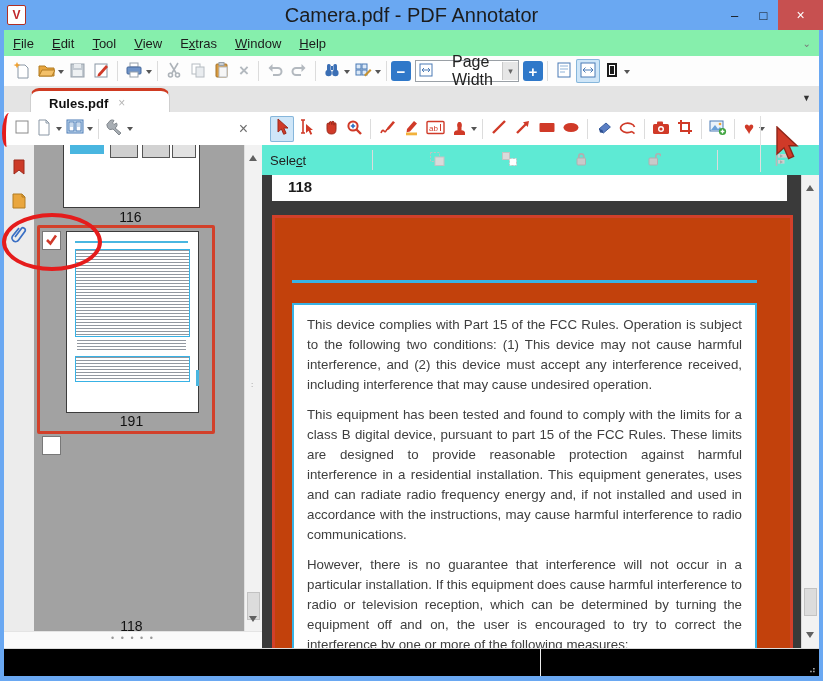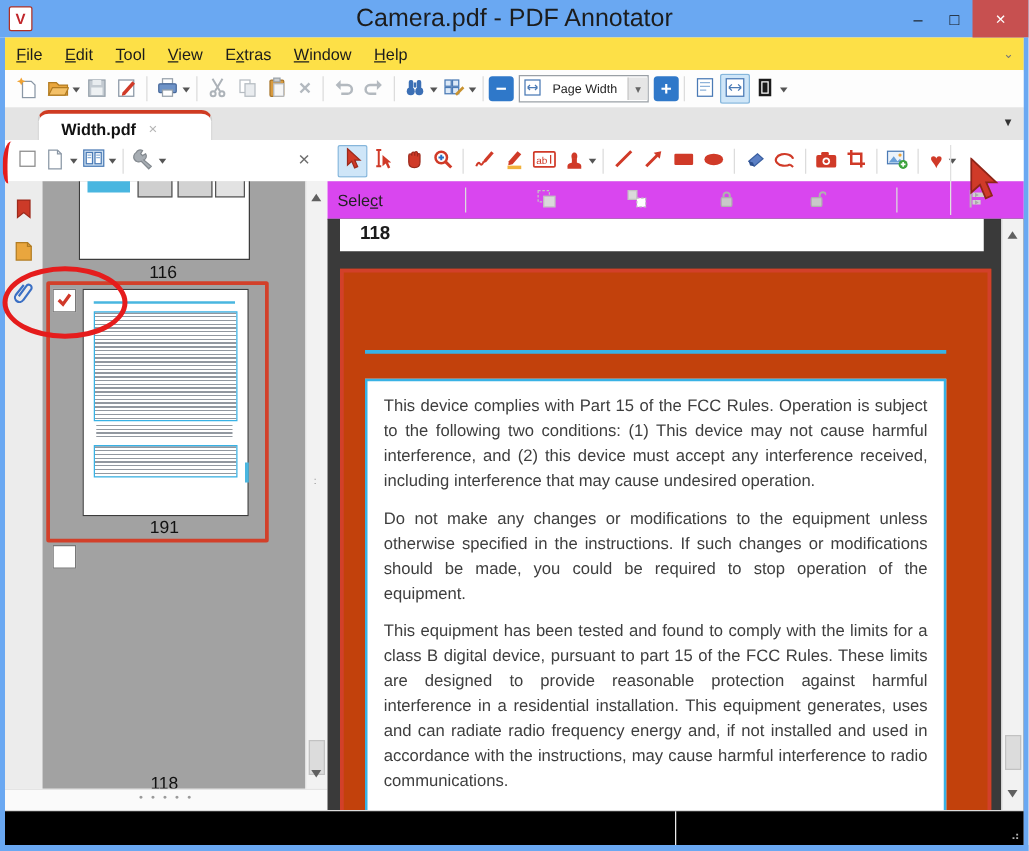--- a/index.html
+++ b/index.html
@@ -11,33 +11,33 @@
            display:flex;align-items:center;justify-content:center;color:#c0262b;font-weight:bold;font-size:12px;}
   .title{position:absolute;left:0;right:0;text-align:center;font-size:20px;color:#1c1c1c;}
   .winbtns{margin-left:auto;display:flex;align-items:center;height:100%;z-index:2;}
   .wbtn{width:29px;height:100%;display:flex;align-items:center;justify-content:center;color:#111;font-size:13px;}
   .wbtn.close{width:45px;background:#c75050;color:#fff;font-size:14px;}
   .edge{position:absolute;background:#6aa8f2;z-index:30;}
   .edge.l{left:0;top:30px;bottom:0;width:4px;}
   .edge.r{right:0;top:30px;bottom:0;width:4px;}
   .edge.b{left:0;bottom:0;right:0;height:5px;}
   
-  .menubar{position:absolute;left:4px;right:4px;top:30px;height:26px;background:#fde047;display:flex;align-items:center;border-bottom:1px solid #f0f0f0;}
+  .menubar{position:absolute;left:4px;right:4px;top:30px;height:26px;background:#86efac;display:flex;align-items:center;border-bottom:1px solid #f0f0f0;}
   .menuitem{padding:3px 9px;font-size:13px;color:#1c1c1c;}
   .menuchev{margin-left:auto;margin-right:8px;color:#777;font-size:10px;}
   .toolbar{position:absolute;left:4px;right:4px;top:56px;height:30px;background:#fdfdfd;border-bottom:1px solid #e9e9e9;display:flex;align-items:center;padding-left:6px;}
   .ic{width:24px;height:26px;display:flex;align-items:center;justify-content:center;border-radius:2px;flex:none;}
   .ic.narrow{width:20px;}
   .tri{width:0;height:0;border:3px solid transparent;border-top:4px solid #555;margin:4px 1px 0 0;flex:none;}
   .tri.dim{border-top-color:#9a9a9a;}
   .sep{width:1px;height:20px;background:#dcdcdc;margin:0 4px;flex:none;}
   .zbtn{width:20px;height:20px;background:#2f78c9;border-radius:3px;color:#fff;font-size:15px;font-weight:bold;
         display:flex;align-items:center;justify-content:center;flex:none;}
   .combo{height:20px;width:102px;border:1px solid #9aa0a6;background:#fff;display:flex;align-items:center;margin:0 4px;flex:none;}
-  .combo .val{font-size:10px;color:#222;margin-left:9px;flex:1;}
+  .combo .val{font-size:16px;color:#222;margin-left:19px;flex:1;}
   .combo .dd{width:15px;height:18px;background:#e6e6e6;border-left:1px solid #c9c9c9;display:flex;align-items:center;justify-content:center;color:#666;font-size:9px;}
   .tglbtn{width:24px;height:24px;border-radius:2px;display:flex;align-items:center;justify-content:center;flex:none;}
   .on{background:#cfe6f8;box-shadow:inset 0 0 0 1px #86b6db;}
   
   .tabbar{position:absolute;left:4px;right:4px;top:86px;height:26px;background:#e4e4e4;}
   .tab{position:absolute;left:26px;top:2px;width:138px;height:24px;background:#fff;border:1px solid #cfcfcf;border-bottom:none;
        border-top:3px solid #cf3b22;border-radius:9px 9px 0 0;display:flex;align-items:center;}
   .tab .lbl{font-weight:bold;font-size:13px;margin-left:18px;color:#111;}
   .tab .x{margin-left:10px;color:#b5b5b5;font-size:12px;}
   .tablist{position:absolute;right:8px;top:7px;color:#333;font-size:9px;}
@@ -57,21 +57,21 @@
   .side-split{position:absolute;left:0;right:0;bottom:0;height:16px;background:#fafafa;border-top:1px solid #e4e4e4;text-align:center;color:#9a9a9a;font-size:9px;letter-spacing:2px;line-height:12px;}
   .page-thumb{position:absolute;background:#fff;border:1px solid #3c3c3c;}
   .checkbox{position:absolute;width:17px;height:17px;background:#fff;border:1px solid #787878;display:flex;align-items:center;justify-content:center;}
   .pnum{position:absolute;font-size:14px;color:#111;text-align:center;width:135px;}
   .sel-red{position:absolute;border:3px solid #d2402a;border-radius:2px;}
   .tlines{background:repeating-linear-gradient(to bottom,#9298a0 0,#9298a0 1px,transparent 1px,transparent 3px);}
   .cyanbox{border:1px solid #38b2e5;}
   
   .main{position:absolute;left:262px;top:112px;right:4px;height:536px;background:#fff;}
   .annrow1{position:absolute;left:0;right:0;top:0;height:33px;display:flex;align-items:center;padding-left:8px;border-bottom:1px solid #ededed;background:#fff;}
-  .annrow2{position:absolute;left:0;right:0;top:33px;height:30px;display:flex;align-items:center;padding-left:8px;border-bottom:1px solid #d8d8d8;background:#d946ef;gap:48px;}
+  .annrow2{position:absolute;left:0;right:0;top:33px;height:30px;display:flex;align-items:center;padding-left:8px;border-bottom:1px solid #d8d8d8;background:#5eead4;gap:48px;}
   .modelbl{font-size:13px;color:#222;margin-right:14px;}
   .redcursor{position:absolute;right:20px;top:14px;z-index:10;}
   .vsep-tall{position:absolute;right:58px;top:4px;height:56px;width:1px;background:#e0e0e0;}
   
   .docview{position:absolute;left:0;right:0;top:63px;bottom:0;background:#3a3a3a;overflow:hidden;}
   .dscroll{position:absolute;right:0;top:0;bottom:0;width:17px;background:#f2f2f2;border-left:1px solid #dadada;}
   .prevpage{position:absolute;left:10px;top:0;width:515px;height:26px;background:#fff;}
   .prevpage span{position:absolute;left:16px;top:3px;font-weight:bold;font-size:15px;color:#1b1b1b;}
   .curpage{position:absolute;left:10px;top:40px;width:515px;height:445px;background:#c2410c;border:3px solid #d2402a;}
   .cyanline{position:absolute;left:17px;width:465px;top:62px;height:3px;background:#38b2e5;}
@@ -240,21 +240,21 @@
             <rect x="4" y="2" width="10" height="14" fill="#1b1b1b"></rect>
             <rect x="6" y="4" width="6" height="10" fill="#fff"></rect>
             <rect x="7" y="5" width="4" height="8" fill="#1b1b1b"></rect>
           </svg></span>
       </span>
     <span class="tri"></span>
   </div>
 
   <div class="tabbar">
     <div class="tab">
-      <span class="lbl">Width.pdf</span>
+      <span class="lbl">Rules.pdf</span>
       <span class="x">×</span>
     </div>
     <span class="tablist">▼</span>
   </div>
 
   <div class="sidebar">
     <div class="side-tb">
       <span class="ic narrow">
           <span><svg width="15" height="15">
               <rect x="1" y="1" width="12" height="12" fill="#fff" stroke="#8a8a8a"></rect>
@@ -568,21 +568,20 @@
         </svg></span>
 
     <div class="docview">
       <div class="prevpage">
         <span>118</span>
       </div>
       <div class="curpage">
         <div class="cyanline"></div>
         <div class="fccbox">
           <p>This device complies with Part 15 of the FCC Rules. Operation is subject to the following two conditions: (1) This device may not cause harmful interference, and (2) this device must accept any interference received, including interference that may cause undesired operation.</p>
-          <p>Do not make any changes or modifications to the equipment unless otherwise specified in the instructions. If such changes or modifications should be made, you could be required to stop operation of the equipment.</p>
           <p>This equipment has been tested and found to comply with the limits for a class B digital device, pursuant to part 15 of the FCC Rules. These limits are designed to provide reasonable protection against harmful interference in a residential installation. This equipment generates, uses and can radiate radio frequency energy and, if not installed and used in accordance with the instructions, may cause harmful interference to radio communications.</p>
           <p>However, there is no guarantee that interference will not occur in a particular installation. If this equipment does cause harmful interference to radio or television reception, which can be determined by turning the equipment off and on, the user is encouraged to try to correct the interference by one or more of the following measures:</p>
 
         </div>
       </div>
       <div class="dscroll">
         <span class="sarr up"></span>
         <span class="sthumb" style="top:413px;"></span>
         <span class="sarr dn"></span>
       </div>

